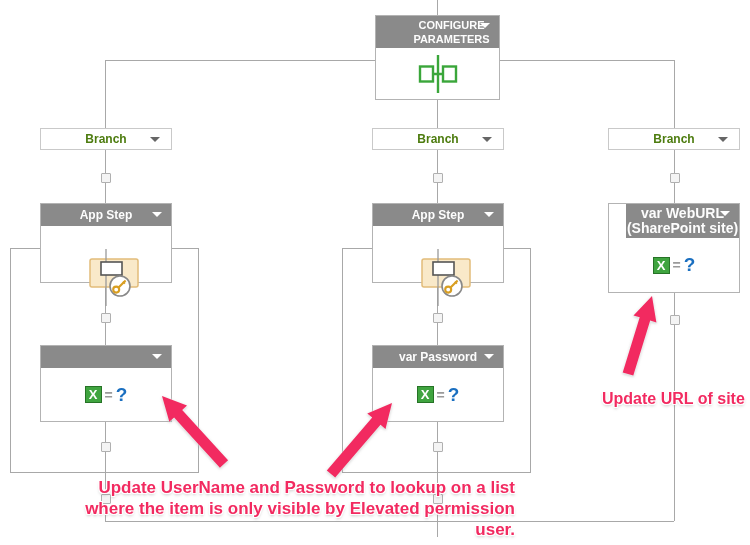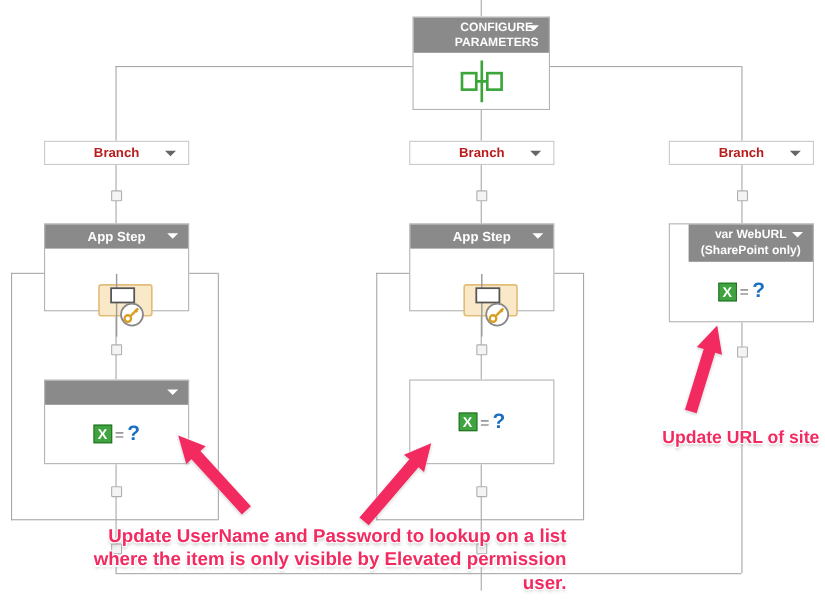--- a/index.html
+++ b/index.html
@@ -14,33 +14,33 @@
   .sq{position:absolute;width:10px;height:10px;background:#f4f4f4;border:1px solid #b0b0b0;
       box-sizing:border-box;border-radius:1px;}
 
   
   .box{position:absolute;background:#fff;border:1px solid #b3b3b3;box-sizing:border-box;
        display:flex;flex-direction:column;}
   .hdr{background:#8a8a8a;color:#fdfdfd;font-weight:bold;font-size:12px;text-align:center;
        position:relative;flex:0 0 auto;display:flex;flex-direction:column;justify-content:center;}
   .hdr1{height:22px;text-align:center;}
   .hdr2{height:32px;font-size:11px;line-height:14px;padding-left:28px;}
-  .hdr3{height:34px;font-size:11px;line-height:15px;margin-left:17px;}
+  .hdr3{height:34px;font-size:14px;line-height:15px;margin-left:17px;}
   .body{flex:1;position:relative;display:flex;align-items:center;justify-content:center;}
 
   
   .tri{position:absolute;width:0;height:0;border-left:5px solid transparent;
        border-right:5px solid transparent;border-top:5px solid #fff;}
   .tri-hdr{right:9px;top:8px;}
   .tri-hdr2{right:9px;top:7px;}
   .tri-branch{right:11px;top:8px;border-top-color:#666;}
 
   
   .branch{position:absolute;height:22px;background:#fff;border:1px solid #c9c9c9;
-          box-sizing:border-box;color:#b91c1c;font-weight:bold;font-size:12px;text-align:center;
+          box-sizing:border-box;color:#4d7c0f;font-weight:bold;font-size:12px;text-align:center;
           line-height:20px;}
 
   
   .assign{position:absolute;display:flex;align-items:center;justify-content:center;gap:3px;}
   .xbox{width:17px;height:17px;background:#3fa43f;border:1px solid #267326;box-sizing:border-box;
         color:#fff;font-weight:bold;font-size:13px;text-align:center;line-height:15px;}
   .eq{color:#9a9a9a;font-weight:bold;font-size:14px;}
   .q{color:#1a6fc0;font-weight:bold;font-size:19px;}
 
   
@@ -160,33 +160,37 @@
     <div class="body">
       <div class="assign">
         <span class="xbox">X</span>
         <span class="eq">=</span>
         <span class="q">?</span>
       </div>
     </div>
   </div>
 
   <div class="box" style="left:372px;top:345px;width:132px;height:77px">
+    <div class="hdr hdr1">
+      <span>var Password</span>
+      <span class="tri tri-hdr"></span>
+    </div>
     <div class="body">
       <div class="assign">
         <span class="xbox">X</span>
         <span class="eq">=</span>
         <span class="q">?</span>
       </div>
     </div>
   </div>
 
   <div class="box" style="left:608px;top:203px;width:132px;height:90px">
     <div class="hdr hdr3">
       <div>var WebURL</div>
-      <div>(SharePoint only)</div>
+      <div>(SharePoint site)</div>
       <span class="tri tri-hdr2"></span>
     </div>
     <div class="body">
       <div class="assign">
         <span class="xbox">X</span>
         <span class="eq">=</span>
         <span class="q">?</span>
       </div>
     </div>
   </div>

